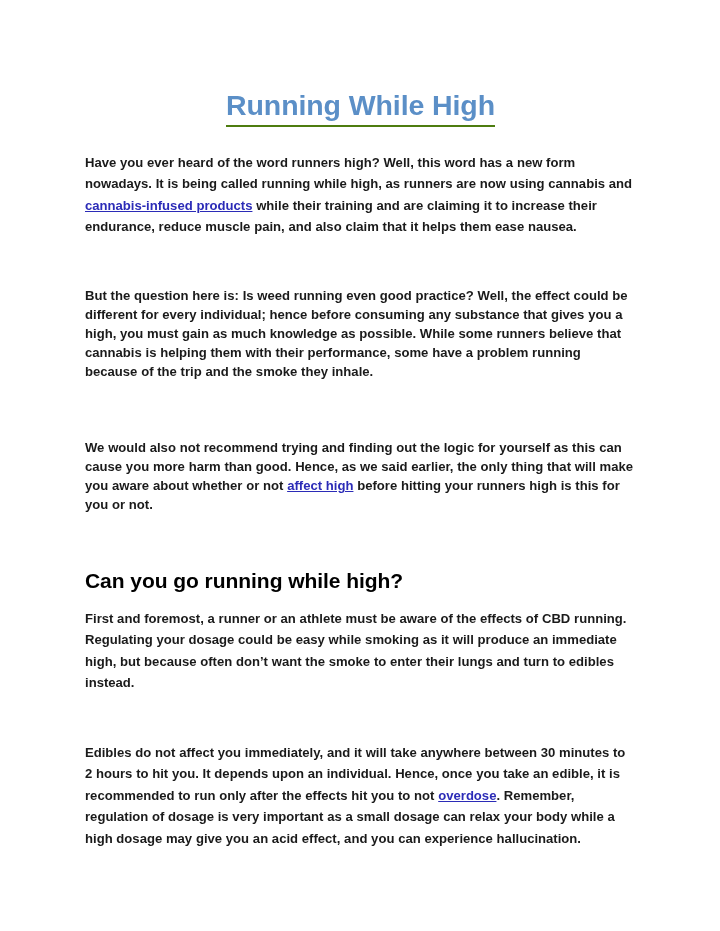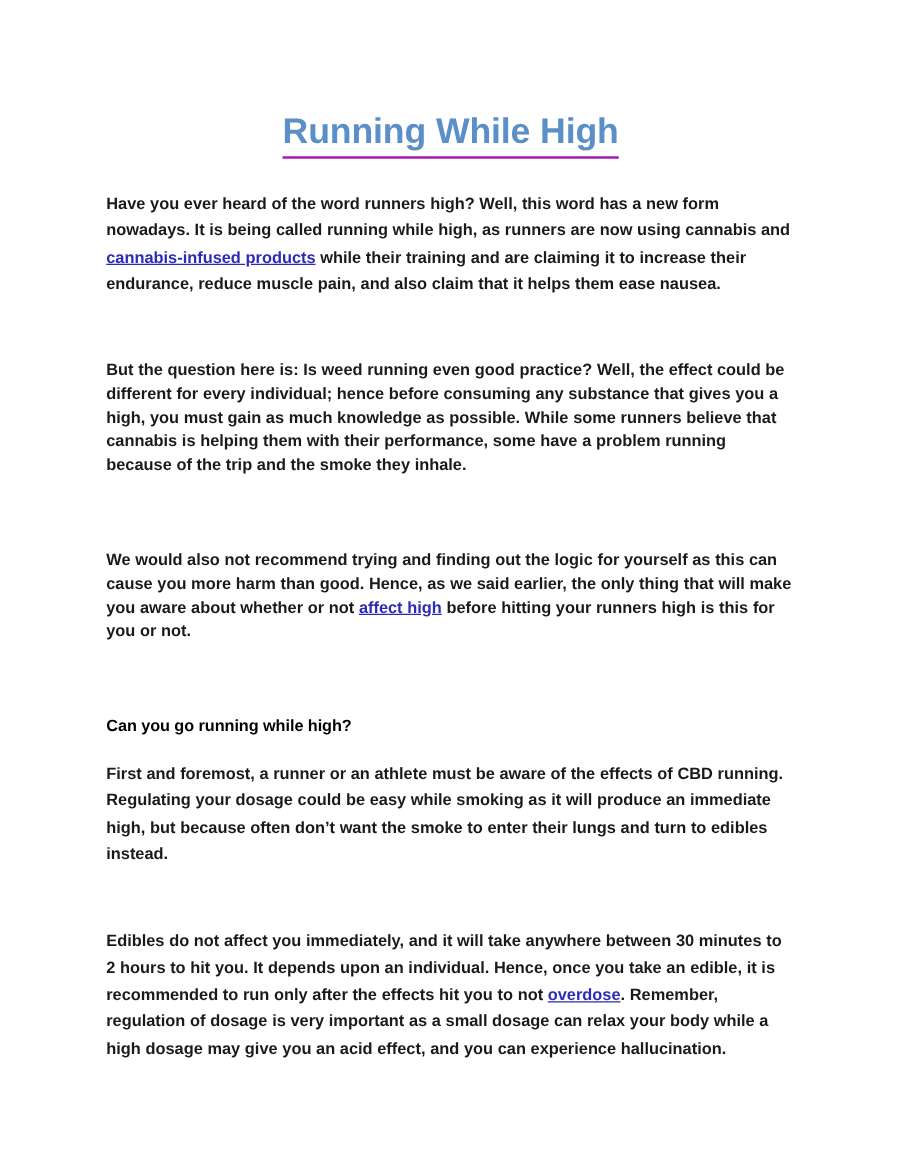--- a/index.html
+++ b/index.html
@@ -40,42 +40,42 @@
     width: 551px;
     text-align: center;
     font-size: 28.5px;
     line-height: 34px;
     font-weight: bold;
     letter-spacing: -0.1px;
     color: #5B8FC7;
   }
   .doc-title .t-inner {
     display: inline-block;
-    border-bottom: 2px solid #a21caf;
+    border-bottom: 2px solid #4d7c0f;
     padding-bottom: 3px;
   }
 
   
   .para {
     margin: 0;
     padding: 0;
     font-size: 13.1px;
     color: #1a1a1a;
     text-align: left;
     word-spacing: 0.1px;
     font-weight: bold;
   }
   .para.tight { line-height: 21.4px; }
   .para.loose { line-height: 19px; }
 
   
   .sec-heading {
     margin: 0;
     padding: 0;
-    font-size: 13px;
+    font-size: 21px;
     line-height: 20px;
     font-weight: bold;
     color: #000000;
     letter-spacing: -0.05px;
   }
 
   
   a.doc-link {
     color: #2B2BB7;
     text-decoration: underline;

